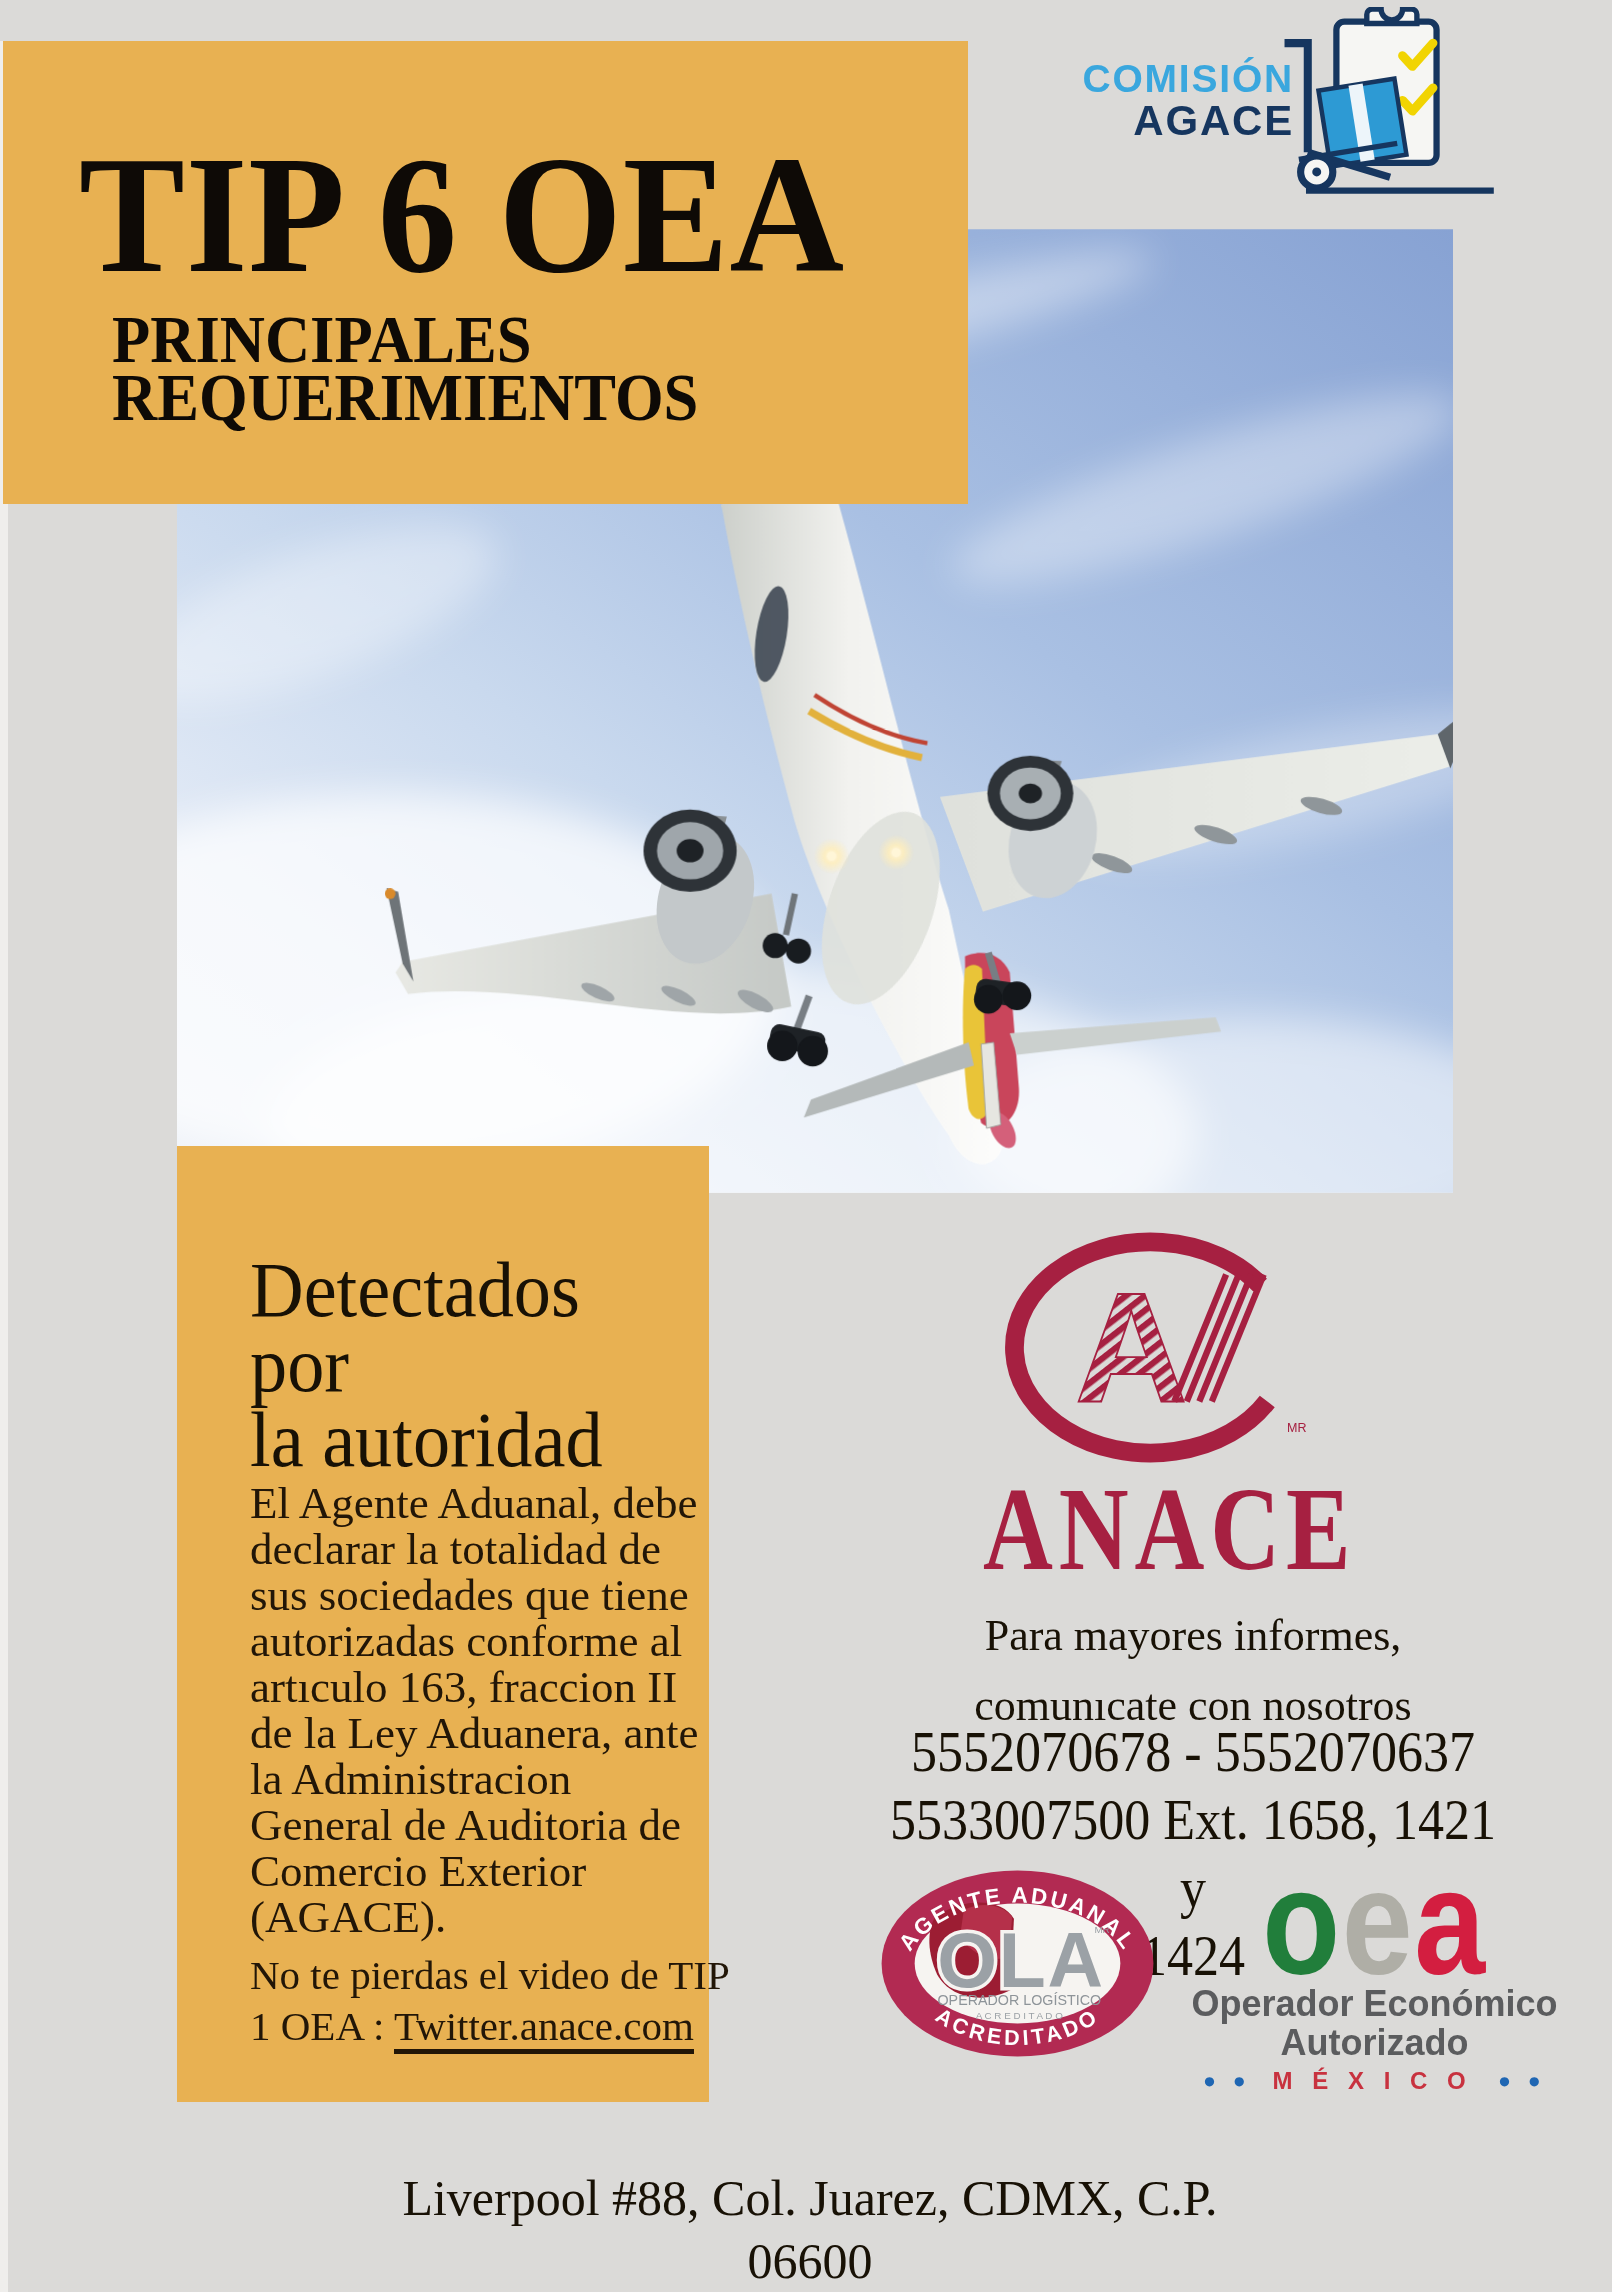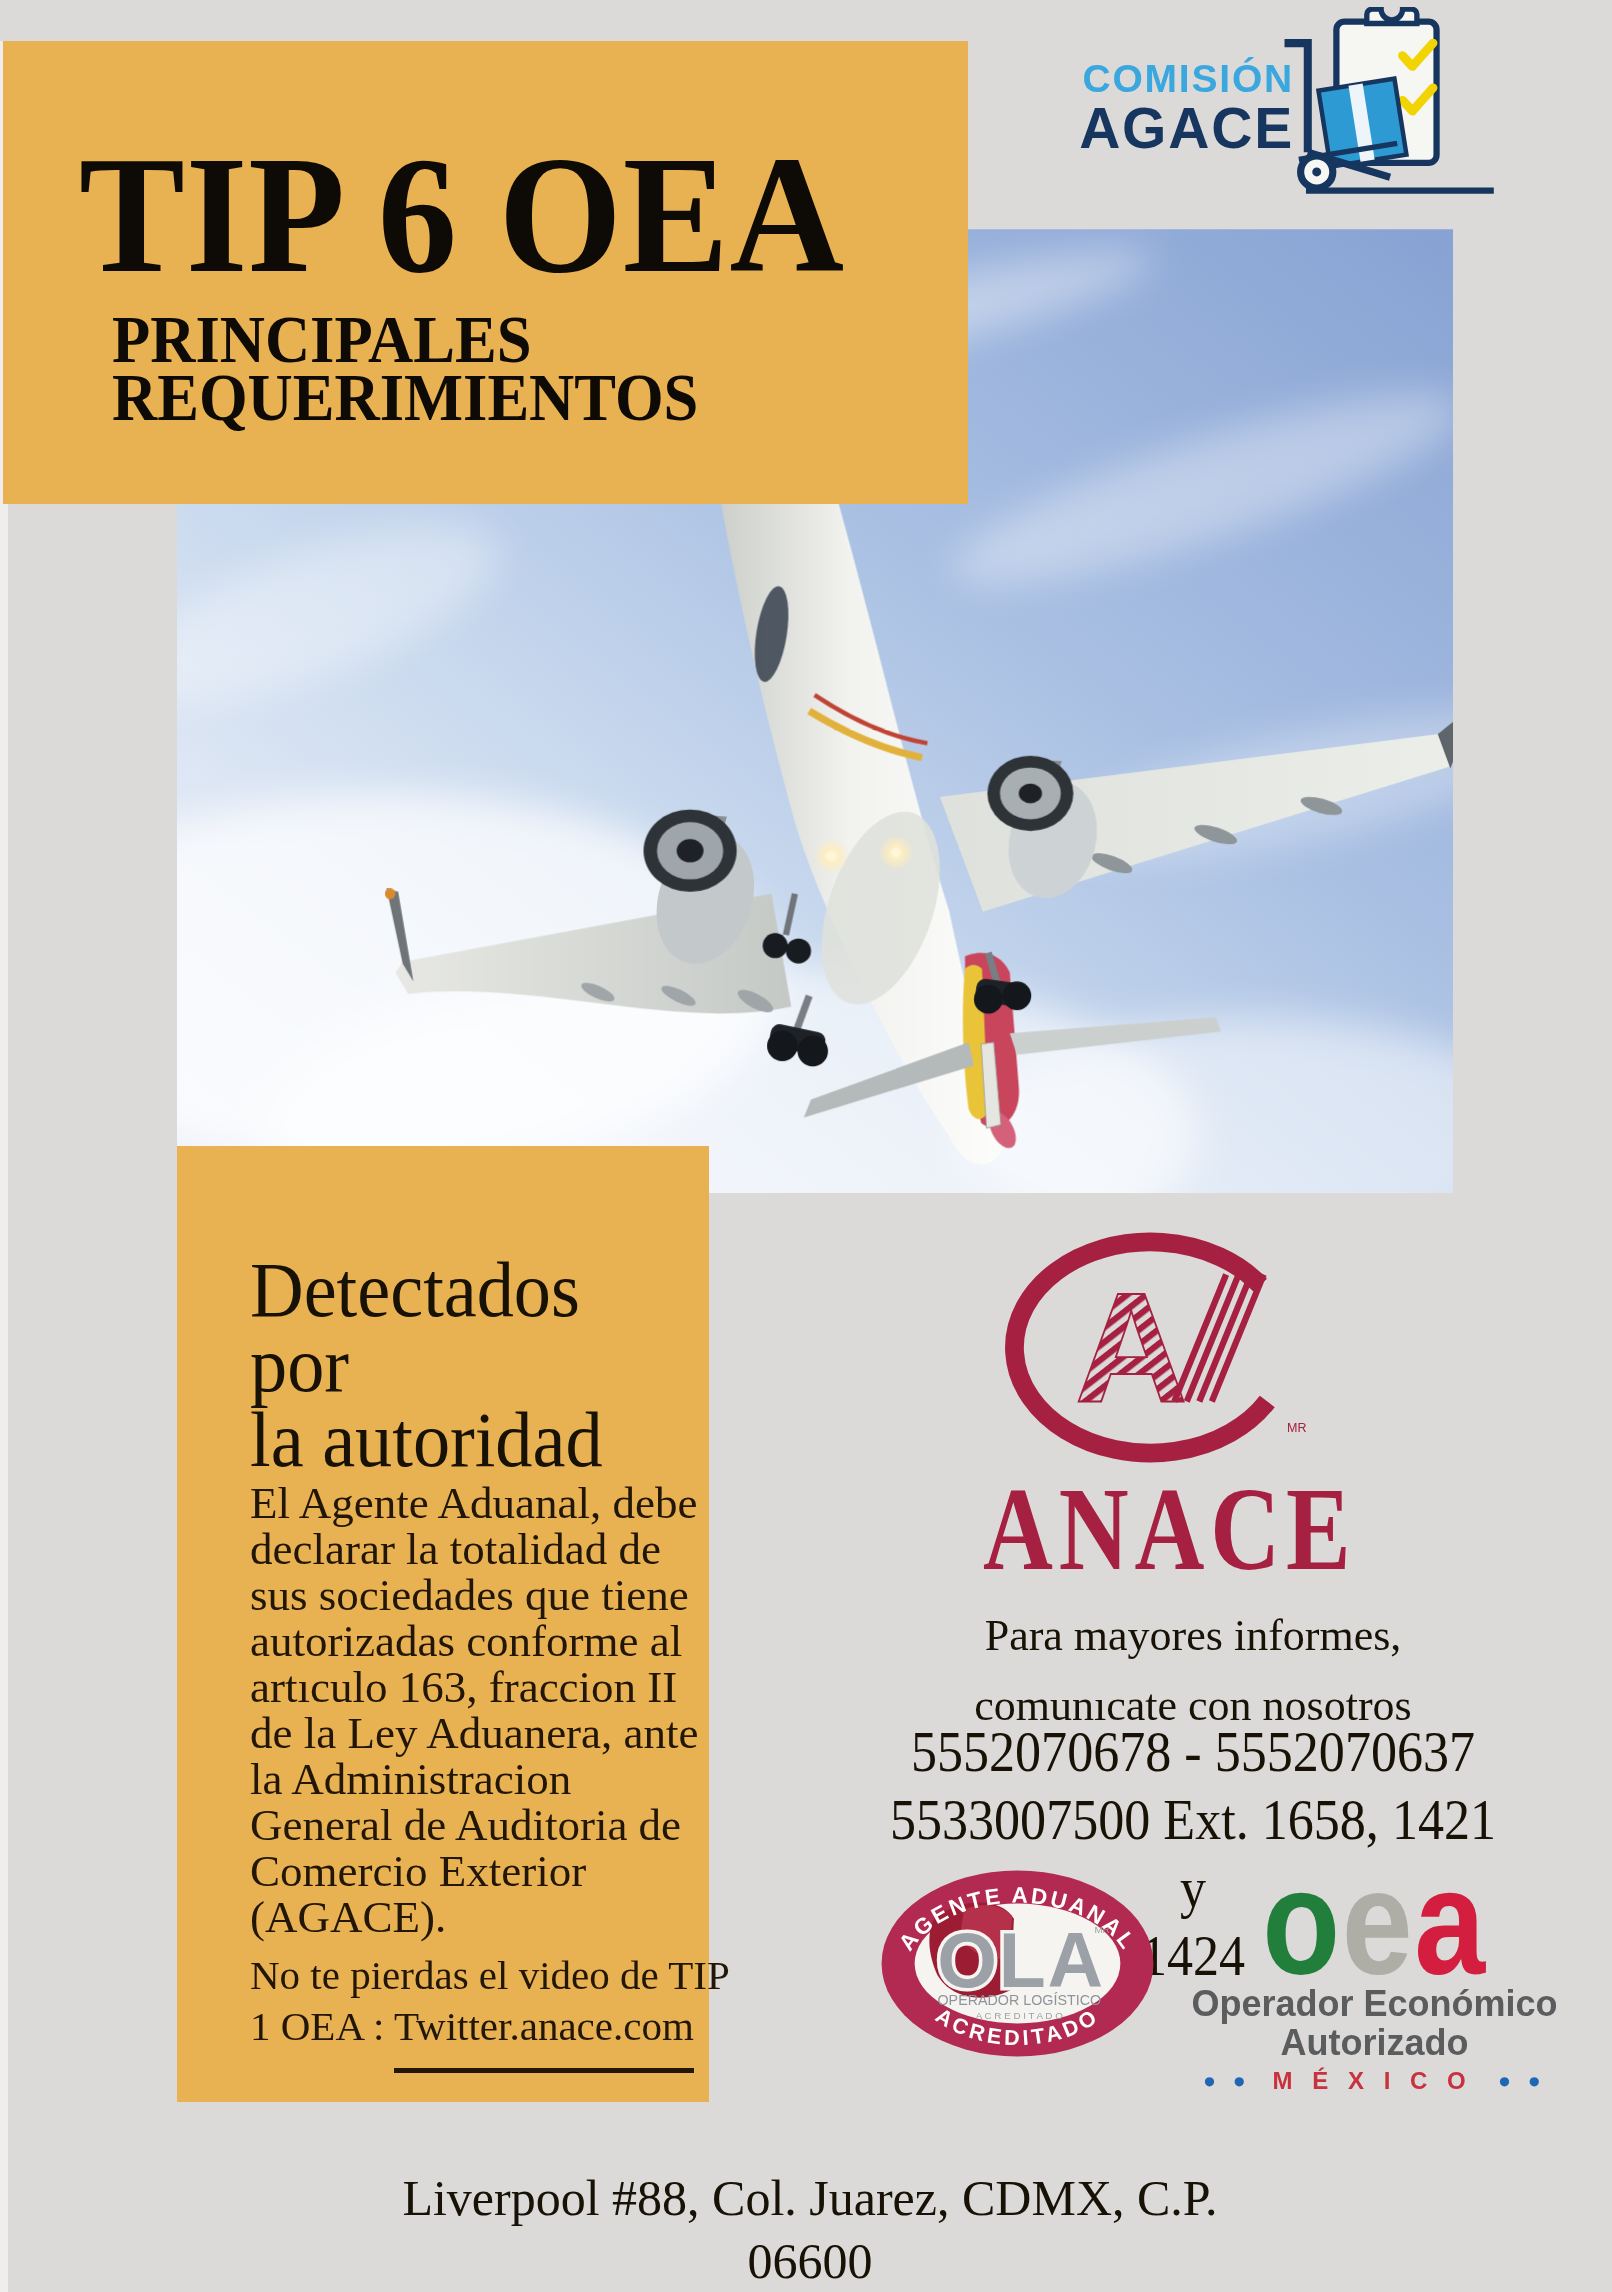--- a/index.html
+++ b/index.html
@@ -35,27 +35,27 @@
   }
   #info-body{
     left:73px;top:312px;width:609px;font-size:45px;line-height:46px;color:#221607;
     white-space:pre-line;
     margin-top:22px;
   }
   #info-note{
     left:73px;top:804px;width:591px;font-size:41px;line-height:51px;color:#221607;
   }
   #info-note .link{
-    border-bottom:5.4px solid #221607;padding-bottom:19px;
+    border-bottom:5.4px solid #221607;padding-bottom:0;
   }
   
   #comision-wrap{left:1070px;top:59px;width:224px;text-align:right;
     font-family:"Liberation Sans",sans-serif;font-weight:bold;line-height:1;}
   #comision-line{font-size:39px;color:#3aa7de;letter-spacing:1.8px;}
-  #agace-line{font-size:57px;color:#16365f;letter-spacing:1.8px;margin-top:1.8px;}
+  #agace-line{font-size:42px;color:#16365f;letter-spacing:1.8px;margin-top:1.8px;}
   #agace-icon{left:1272px;top:7.2px;width:237px;height:193px;}
   
   #anace-logo{left:990px;top:1216px;width:322px;height:260px;}
   #anace-wordmark{
     left:945px;top:1471px;width:421px;text-align:center;color:#a62041;
     font-size:118px;line-height:1;font-weight:bold;letter-spacing:7.2px;
     transform:scaleX(.82);transform-origin:center top;white-space:nowrap;
   }
   #contact-lines{
     left:857px;top:1557px;width:672px;text-align:center;font-size:44px;

